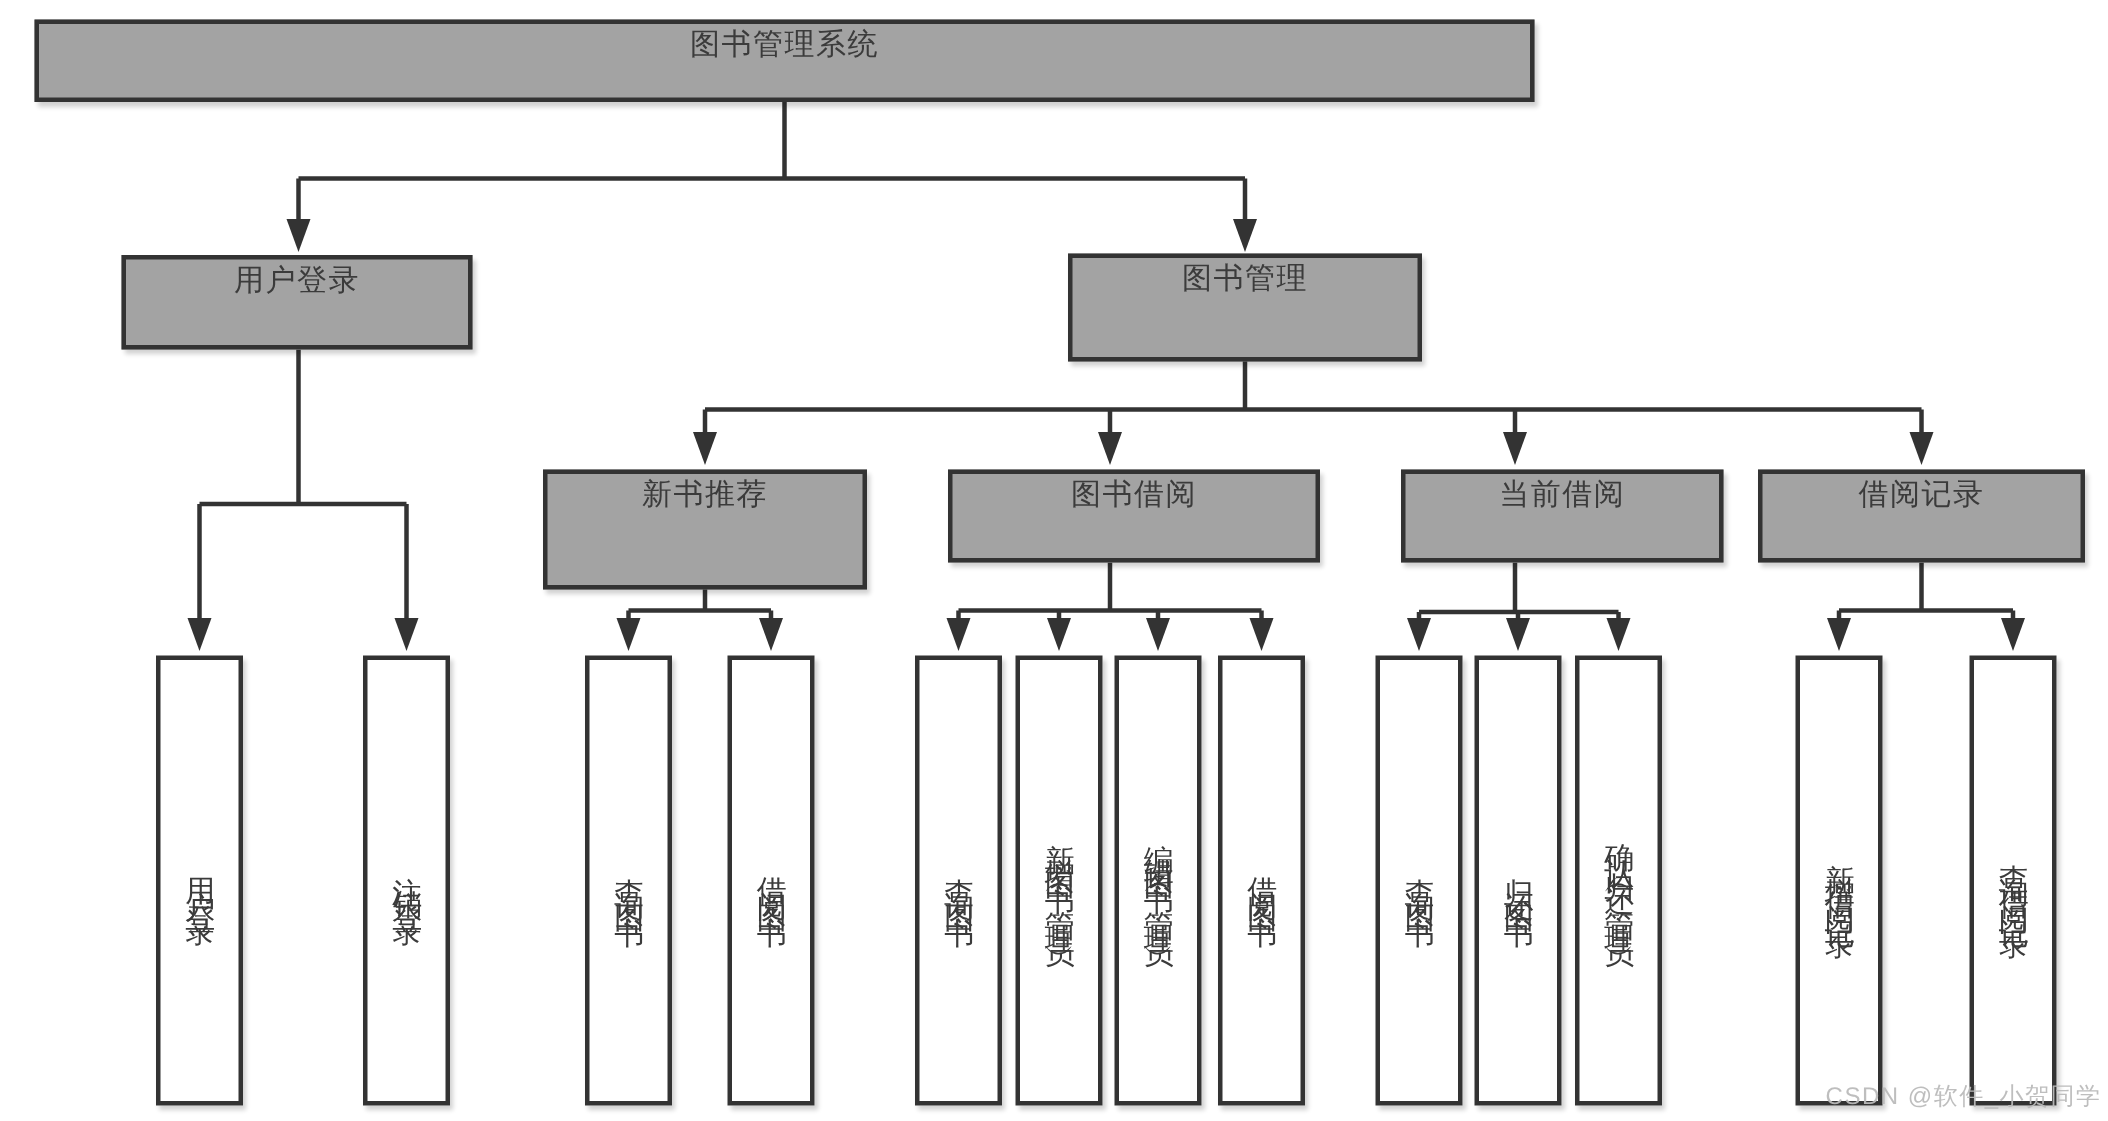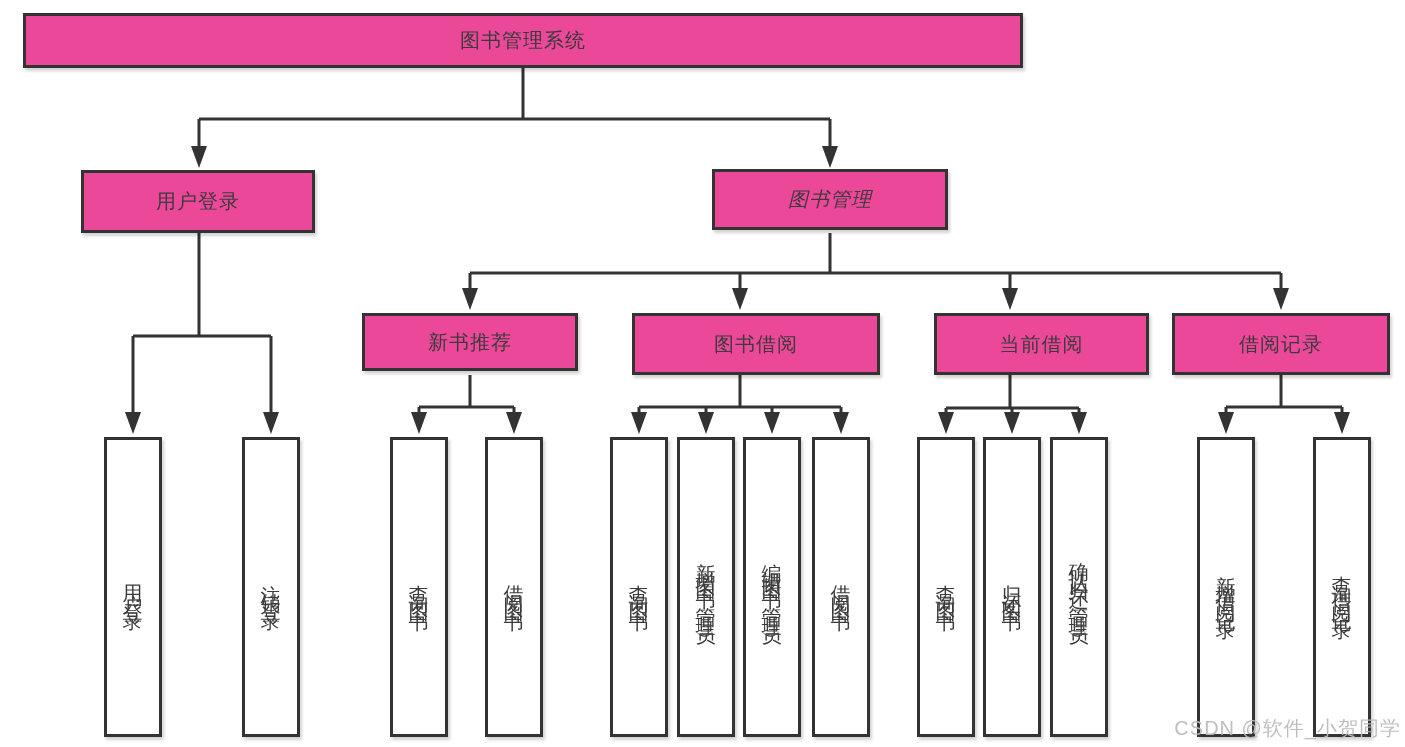--- a/index.html
+++ b/index.html
@@ -14,25 +14,24 @@
     background:#ffffff;
     overflow:hidden;
   }
   .connectors{
     position:absolute;
     left:0;top:0;
     pointer-events:none;
   }
   .node{
     position:absolute;
-    background:#ec4899;
+    background:#a3a3a3;
     border:3px solid #333333;
     box-shadow:2px 3px 3px rgba(0,0,0,0.18);
     display:flex;
-    align-items:center;
     justify-content:center;
     color:#3b3b3b;
     font-size:20px;
     letter-spacing:1px;
     box-sizing:border-box;
     z-index:2;
   }
   .leaf{
     position:absolute;
     top:437px;
@@ -53,21 +52,21 @@
     text-orientation:mixed;
     font-size:20px;
     line-height:1.1;
     letter-spacing:9px;
     white-space:nowrap;
   }
   .watermark{
     position:absolute;
     right:4px;
     bottom:5px;
-    font-size:20px;
+    font-size:16px;
     color:rgba(187,187,187,0.95);
     letter-spacing:1px;
     z-index:5;
     white-space:nowrap;
   }
   svg line{stroke:#333333;stroke-width:3;}
   svg polygon{fill:#333333;}
 </style>
 </head>
 <body>
@@ -136,25 +135,25 @@
     <polygon points="1334,412 1350,412 1342,434"></polygon>
   </svg>
 
   <div class="node" style="left:23px;top:13px;width:1000px;height:55px;">
     <span>图书管理系统</span>
   </div>
 
   <div class="node" style="left:81px;top:170px;width:234px;height:63px;">
     <span>用户登录</span>
   </div>
-  <div class="node" style="left:712px;top:169px;width:236px;height:61px;font-style:italic;">
+  <div class="node" style="left:712px;top:169px;width:236px;height:72px;">
     <span>图书管理</span>
   </div>
 
-  <div class="node" style="left:362px;top:313px;width:216px;height:58px;">
+  <div class="node" style="left:362px;top:313px;width:216px;height:80px;">
     <span>新书推荐</span>
   </div>
   <div class="node" style="left:632px;top:313px;width:248px;height:62px;">
     <span>图书借阅</span>
   </div>
   <div class="node" style="left:934px;top:313px;width:215px;height:62px;">
     <span>当前借阅</span>
   </div>
   <div class="node" style="left:1172px;top:313px;width:218px;height:62px;">
     <span>借阅记录</span>

